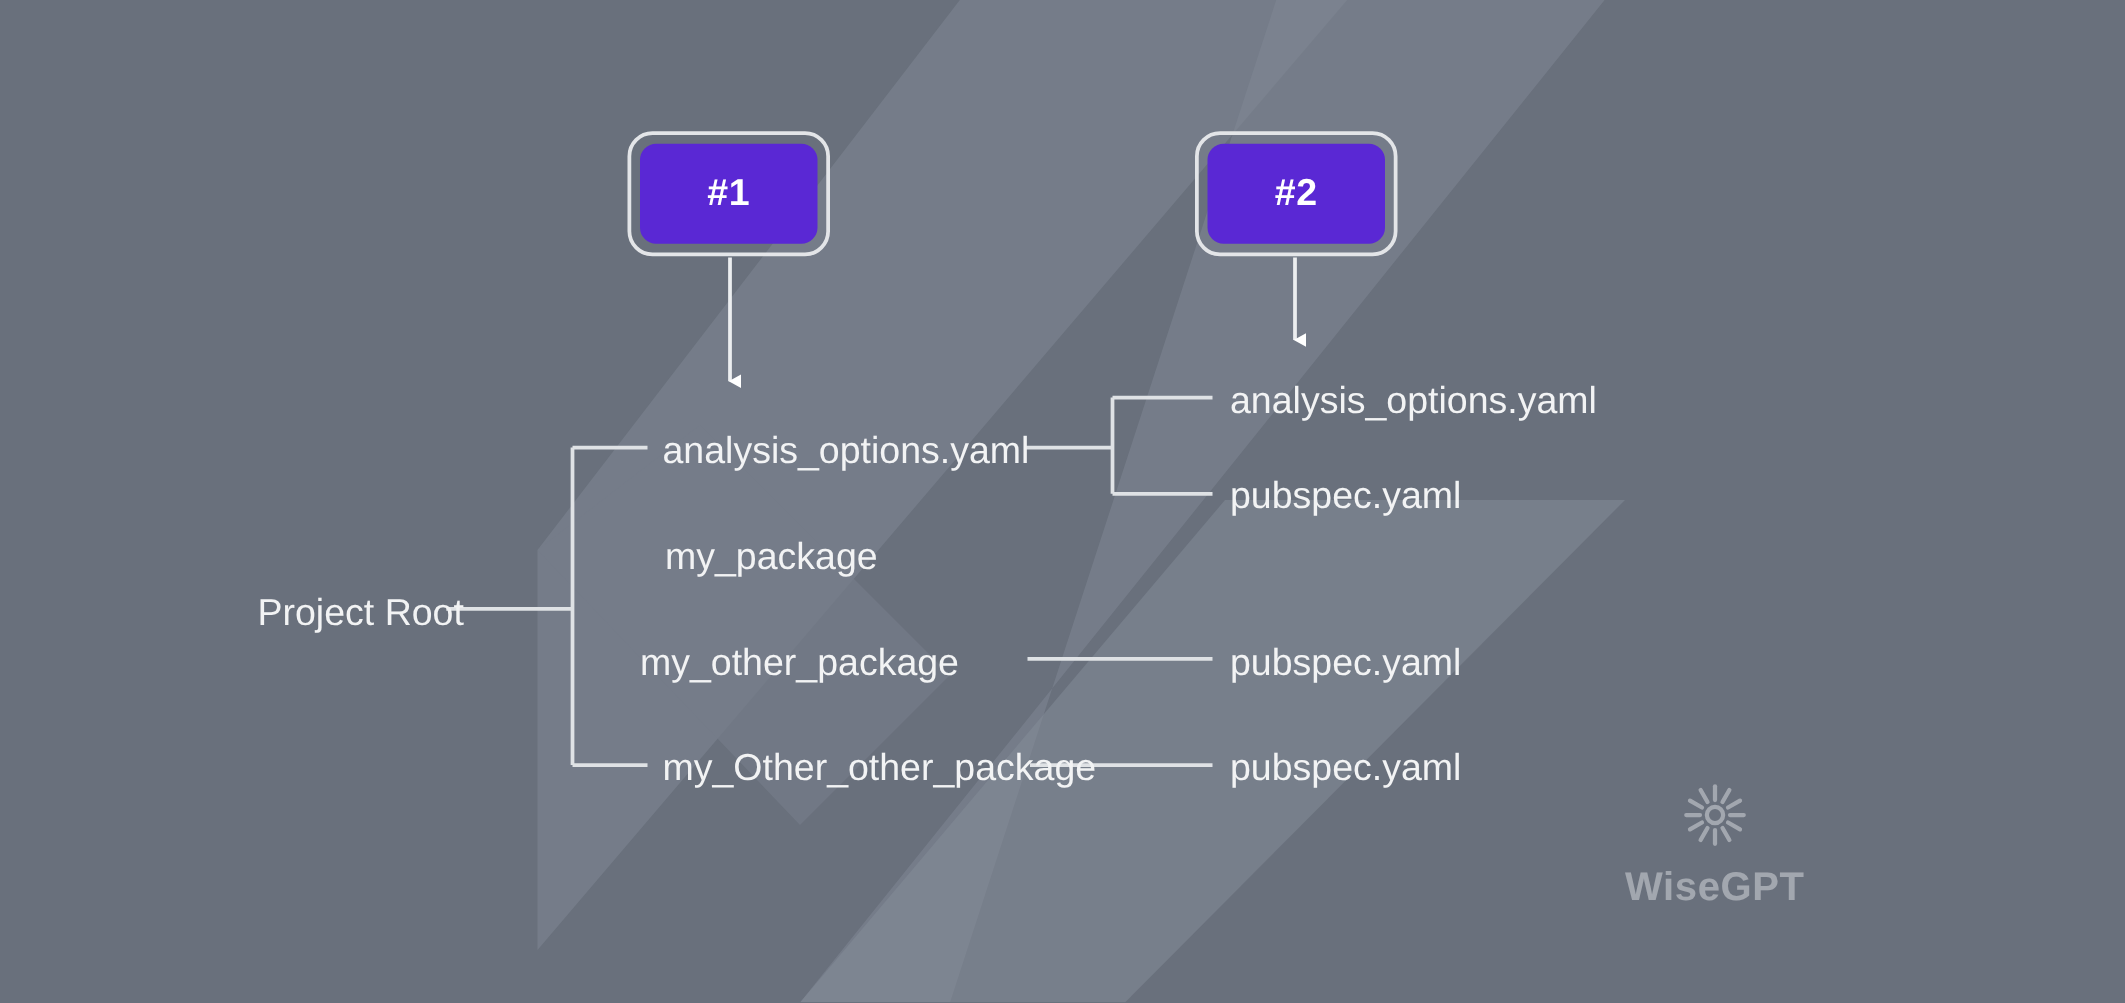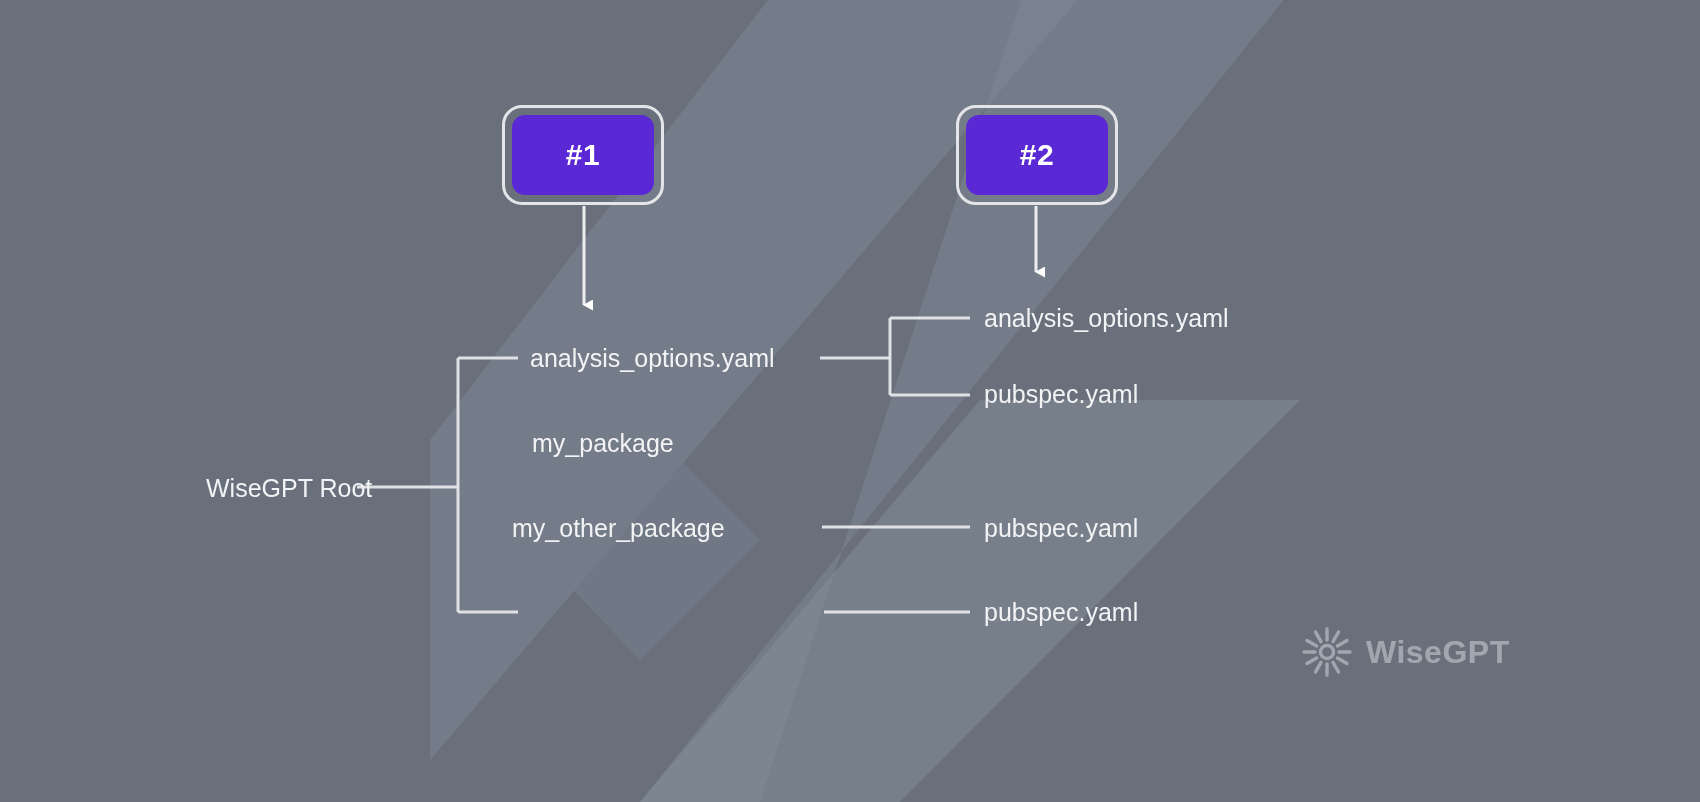--- a/index.html
+++ b/index.html
@@ -52,34 +52,35 @@
     font-weight: bold;
     letter-spacing: 0.5px;
   }
   #badge-1 { left: 502px; top: 105px; width: 162px; height: 100px; }
   #badge-2 { left: 956px; top: 105px; width: 162px; height: 100px; }
 
   
   .node-label {
     position: absolute;
     color: #f2f3f4;
-    font-size: 25px;
+    font-size: 30px;
     white-space: nowrap;
     line-height: 1;
   }
 
   
   #watermark {
     position: absolute;
     left: 1300px;
     top: 625px;
     display: flex;
     align-items: center;
     gap: 12px;
     opacity: 0.45;
+    flex-direction: column;
   }
   #watermark .wm-text {
     color: #e8eaed;
     font-size: 32px;
     font-weight: bold;
     letter-spacing: 0.5px;
   }
 </style>
 </head>
 <body>
@@ -127,25 +128,26 @@
   </svg>
 
   <div class="badge-outer" id="badge-1">
     <div class="badge-inner">#1</div>
   </div>
 
   <div class="badge-outer" id="badge-2">
     <div class="badge-inner">#2</div>
   </div>
 
-  <div class="node-label" style="left:206px; top:476px;">WiseGPT Root</div>
+  <div class="node-label" style="left:206px; top:476px;">Project Root</div>
 
   <div class="node-label" style="left:530px; top:346px;">analysis_options.yaml</div>
   <div class="node-label" style="left:532px; top:431px;">my_package</div>
   <div class="node-label" style="left:512px; top:516px;">my_other_package</div>
+  <div class="node-label" style="left:530px; top:600px;">my_Other_other_package</div>
 
   <div class="node-label" style="left:984px; top:306px;">analysis_options.yaml</div>
   <div class="node-label" style="left:984px; top:382px;">pubspec.yaml</div>
   <div class="node-label" style="left:984px; top:516px;">pubspec.yaml</div>
   <div class="node-label" style="left:984px; top:600px;">pubspec.yaml</div>
 
   <div id="watermark">
     <svg width="54" height="54" viewBox="0 0 54 54" aria-hidden="true">
       <g stroke="#e8eaed" stroke-width="3.4" stroke-linecap="round">
         <line x1="27" y1="4" x2="27" y2="15"></line>

